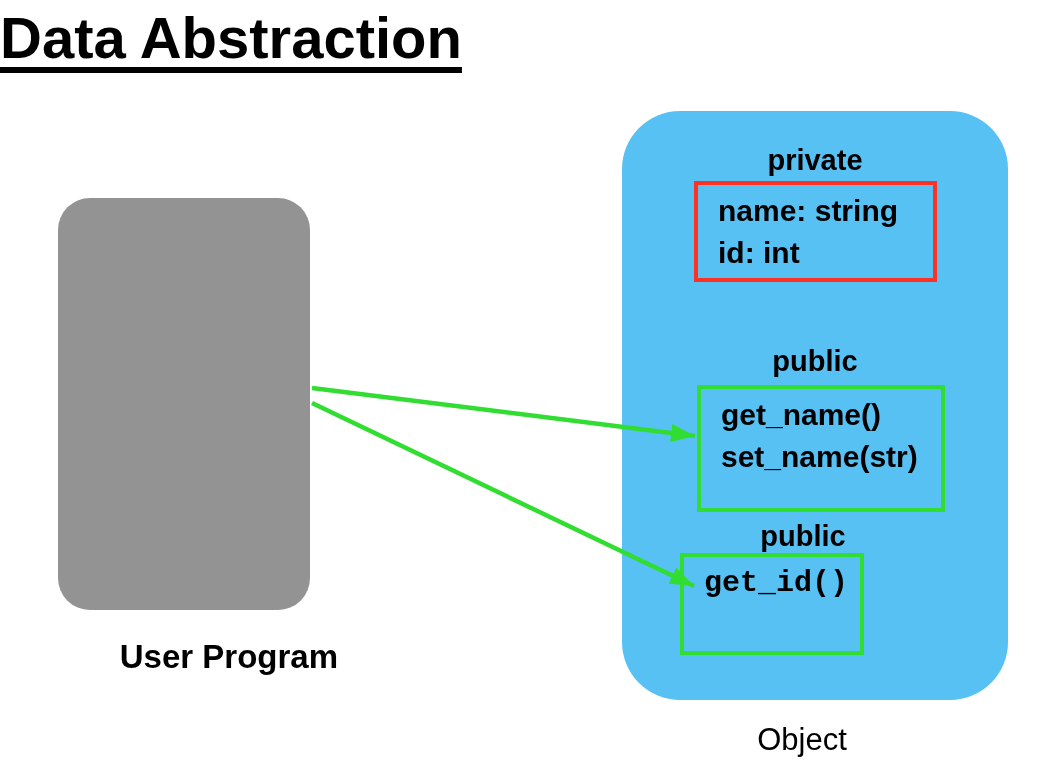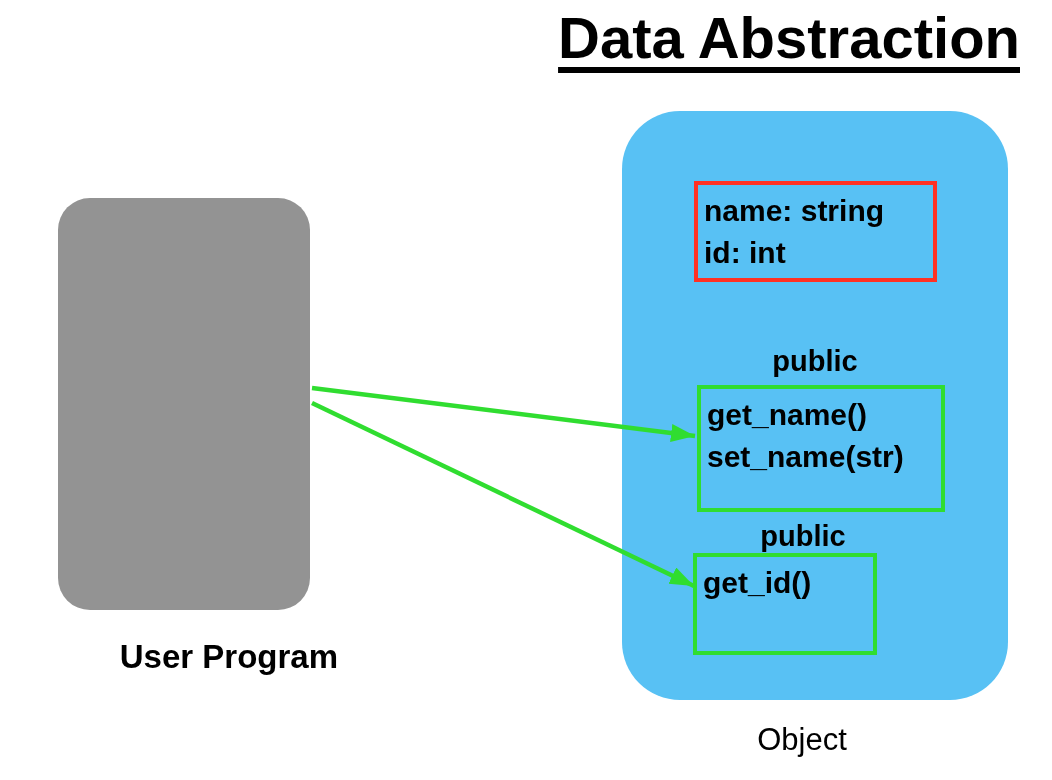--- a/index.html
+++ b/index.html
@@ -16,27 +16,26 @@
   body{
     position:relative;
     background:var(--background);
     font-family:"Liberation Sans","DejaVu Sans",sans-serif;
     color:var(--text);
     overflow:hidden;
   }
   .title{
     position:absolute;
     top:4px;left:0;width:1004px;
-    text-align:right;
+    text-align:left;
     font-size:58px;
     font-weight:bold;
     text-decoration:underline;
     text-decoration-thickness:6px;
     text-underline-offset:9px;
-    margin-left:16px;
   }
   .user-rect{
     position:absolute;
     left:58px;top:198px;
     width:252px;height:412px;
     background:var(--user-program-fill);
     border-radius:32px;
   }
   .user-label{
     position:absolute;
@@ -60,36 +59,37 @@
     font-weight:bold;
   }
   .access-private{top:33px;}
   .access-public-1{top:234px;}
   .access-public-2{top:409px;left:-12px;}
   .member-box{
     position:absolute;
     font-size:30px;
     font-weight:bold;
     line-height:42px;
-    padding:5px 0 0 6px;
+    padding:5px 0 0 20px;
   }
   .private-box{
     left:72px;top:70px;
     width:243px;height:101px;
     border:4px solid var(--private-box-border);
   }
   .public-box-1{
     left:75px;top:274px;
     width:248px;height:127px;
     border:4px solid var(--public-box-border);
   }
   .public-box-2{
-    left:71px;top:442px;
+    left:58px;top:442px;
     width:184px;height:102px;
     border:4px solid var(--public-box-border);
+    font-family:Liberation Mono, monospace;
   }
   .object-label{
     position:absolute;
     left:622px;top:722px;width:360px;
     text-align:center;
     font-size:31px;
     font-weight:normal;
   }
   .arrow-layer{
     position:absolute;
@@ -108,20 +108,21 @@
 </head>
 <body>
 
 <div class="title">Data Abstraction</div>
 
 <div class="user-rect"></div>
 <div class="user-label">User Program</div>
 
 <div class="object-rect">
 
+  <div class="access-label access-private">private</div>
   <div class="member-box private-box">
     <div>name: string</div>
     <div>id: int</div>
   </div>
 
   <div class="access-label access-public-1">public</div>
   <div class="member-box public-box-1">
     <div>get_name()</div>
     <div>set_name(str)</div>
   </div>

